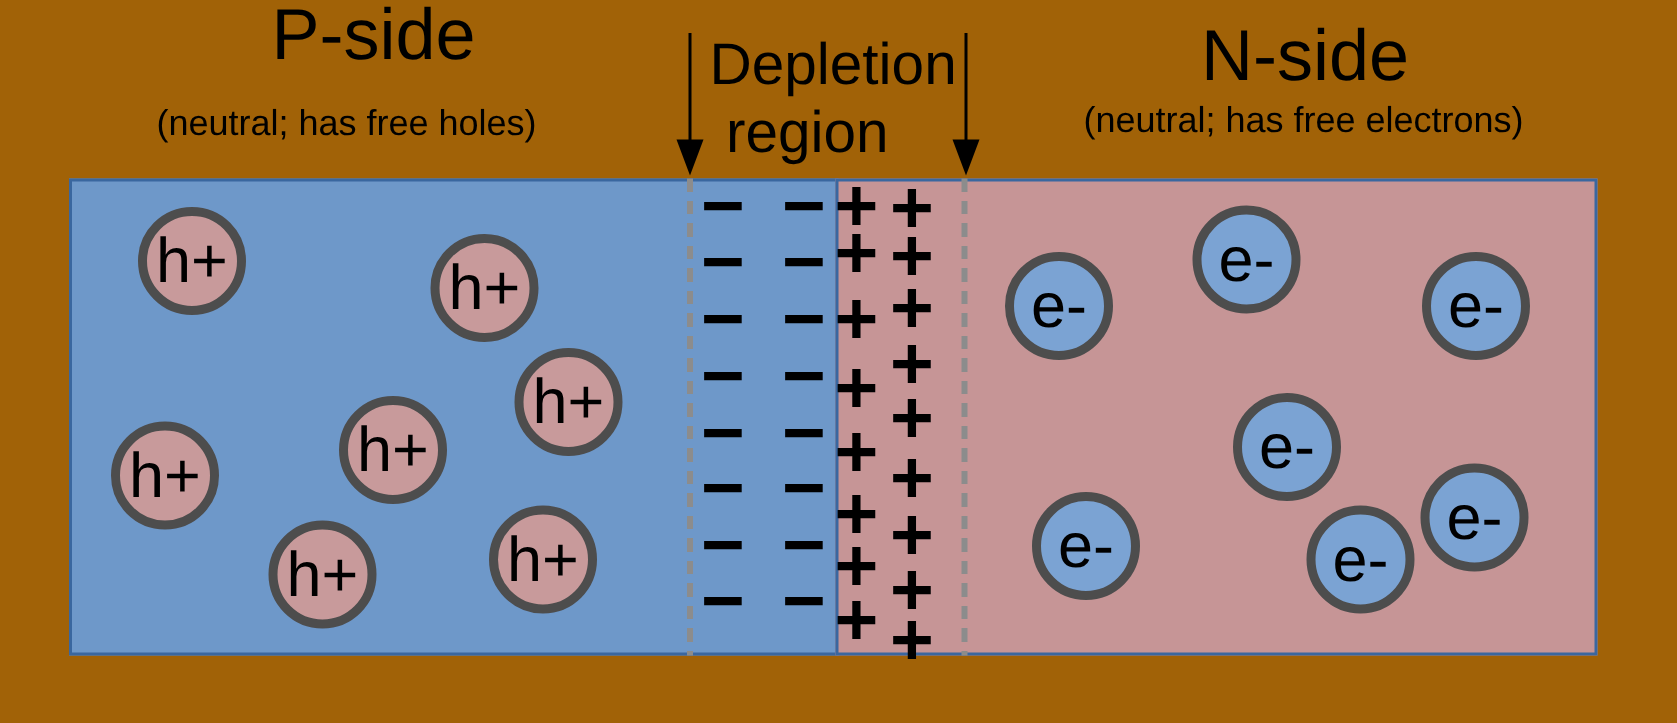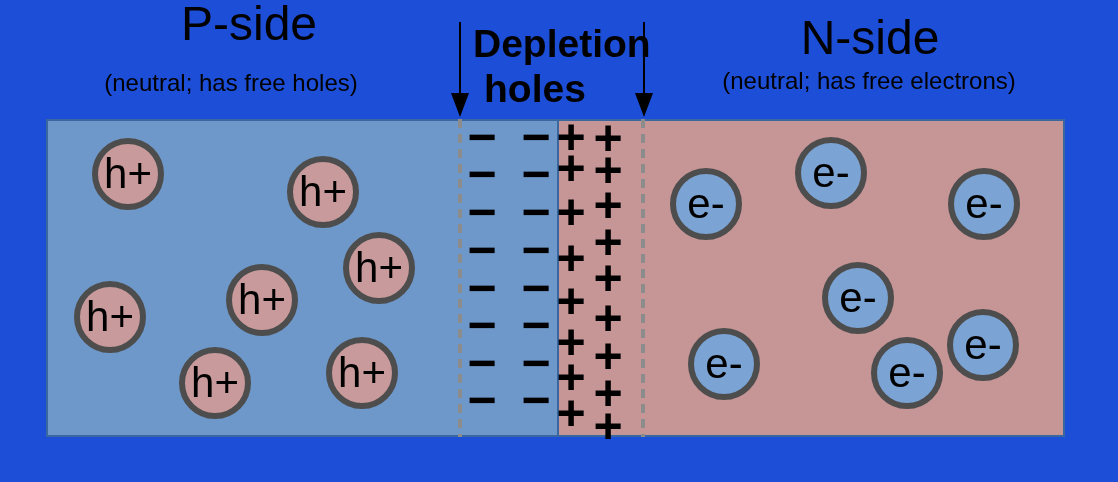--- a/index.html
+++ b/index.html
@@ -1,23 +1,23 @@
 <!DOCTYPE html>
 <html style="--p-fill: #6e98c9; --n-fill: #c69596; --region-border: #3a679f; --hole-fill: #c89a9b; --electron-fill: #7ba3d3; --carrier-border: #4d4d4d; --dash: #8c8c8c; --text: #000000;"><head>
 <meta charset="utf-8">
 <title>Diagram</title>
 <style>
   html,body{margin:0;padding:0;background:#ffffff;}
   .stage{
-    position:relative;width:1118px;height:482px;background:#1d4ed8;overflow:hidden;
+    position:relative;width:1118px;height:482px;background:#a16207;overflow:hidden;
     font-family:"Liberation Sans",sans-serif;color:var(--text,#000);
   }
   .big-title{position:absolute;font-size:48px;line-height:1;transform:translateX(-50%);white-space:nowrap;z-index:5;}
   .sub-title{position:absolute;font-size:24px;line-height:1;transform:translateX(-50%);white-space:nowrap;z-index:5;}
-  .dep-label{position:absolute;font-size:39px;line-height:1;white-space:nowrap;z-index:5;font-weight:bold;}
+  .dep-label{position:absolute;font-size:39px;line-height:1;white-space:nowrap;z-index:5;}
   .region{position:absolute;top:119px;height:318px;box-sizing:border-box;border:2px solid var(--region-border);}
   #p-region{left:46px;width:513px;background:var(--p-fill);}
   #n-region{left:557px;width:508px;background:var(--n-fill);}
   .dash-line{
     position:absolute;top:119px;height:318px;width:4px;z-index:3;
     background:repeating-linear-gradient(to bottom,var(--dash) 0 9px,transparent 9px 15px);
   }
   #dash-left{left:458px;}
   #dash-right{left:641px;}
   .arrow-line{position:absolute;width:2px;background:#000;z-index:4;}
@@ -43,21 +43,21 @@
 </style>
 </head>
 <body>
 
 <div class="stage" id="stage">
 
   <div class="big-title" style="left:249px;top:0px;">P-side</div>
   <div class="sub-title" style="left:231px;top:71px;">(neutral; has free holes)</div>
 
   <div class="dep-label" style="left:473px;top:24px;">Depletion</div>
-  <div class="dep-label" style="left:484px;top:69px;">holes</div>
+  <div class="dep-label" style="left:484px;top:69px;">region</div>
 
   <div class="big-title" style="left:870px;top:14px;">N-side</div>
   <div class="sub-title" style="left:869px;top:69px;text-align:right;">(neutral; has free electrons)</div>
 
   <div class="arrow-line" id="arrow-line-left"></div>
   <div class="arrow-head" id="arrow-head-left"></div>
   <div class="arrow-line" id="arrow-line-right"></div>
   <div class="arrow-head" id="arrow-head-right"></div>
 
   <div class="region" id="p-region"></div>

